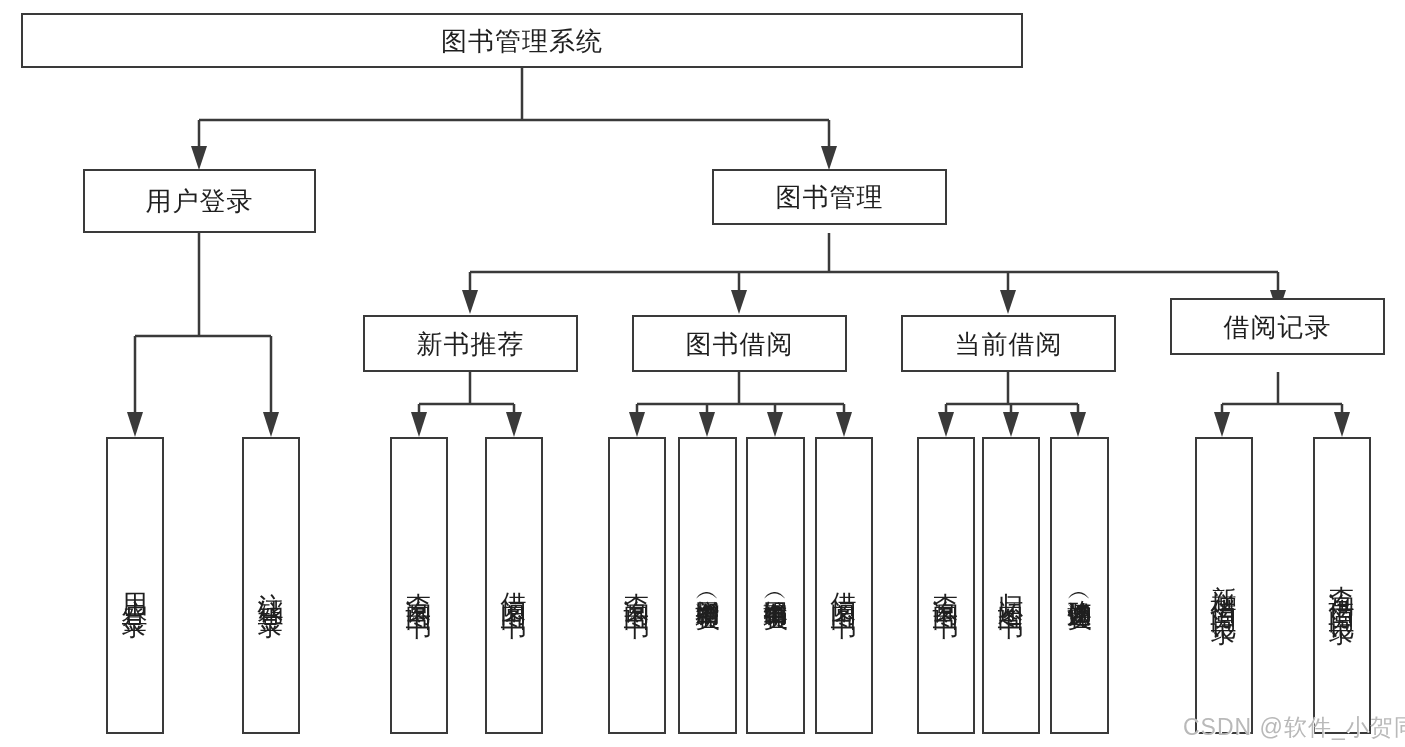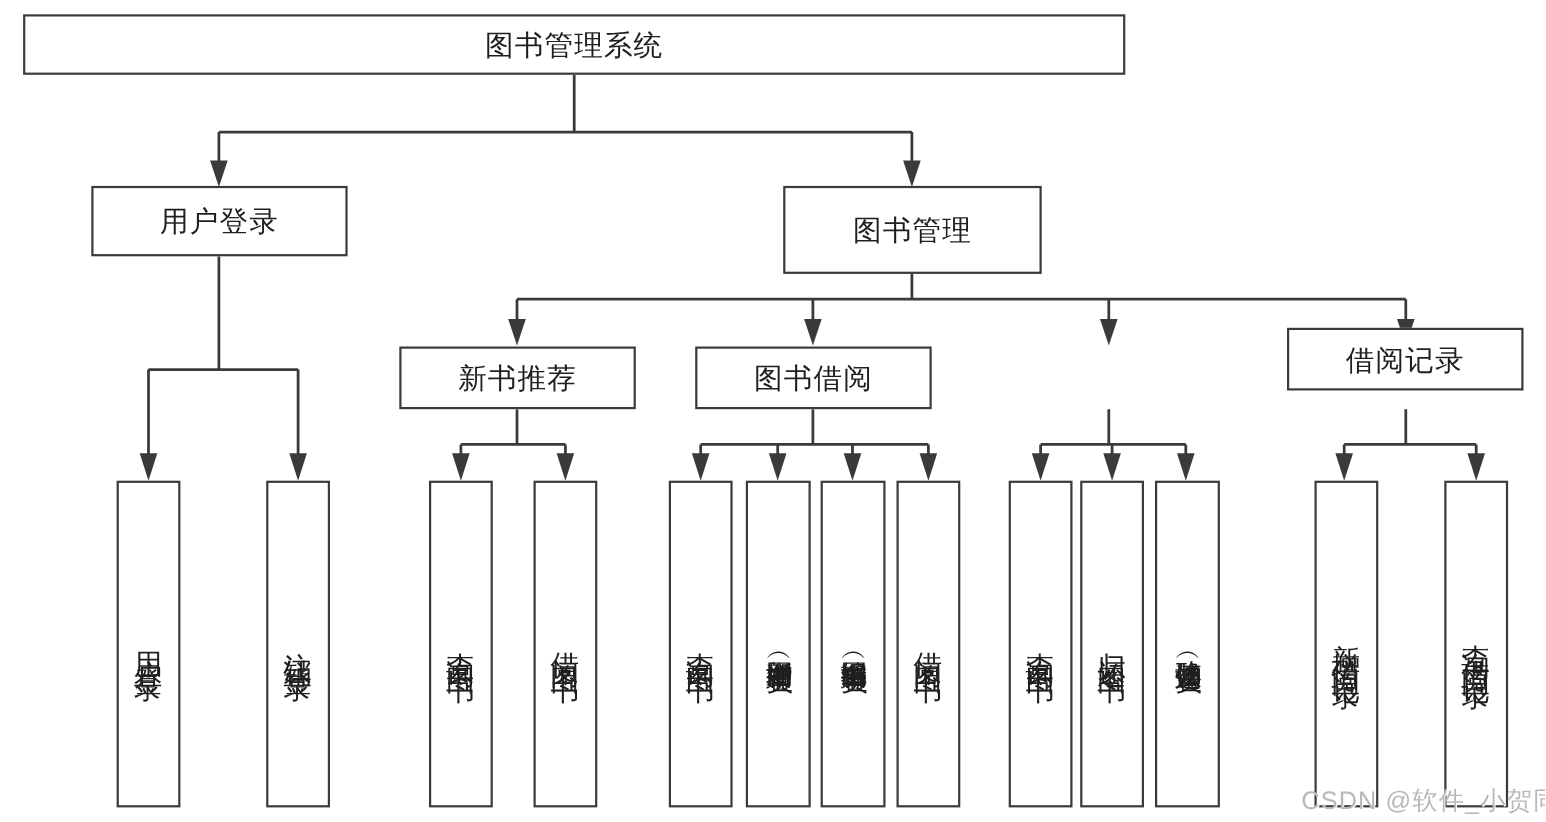--- a/index.html
+++ b/index.html
@@ -52,29 +52,32 @@
     </g>
   </svg>
 
   <div class="box" style="left:21px;top:13px;width:1002px;height:55px">
     <span class="lbl">图书管理系统</span>
   </div>
 
   <div class="box" style="left:83px;top:169px;width:233px;height:64px">
     <span class="lbl">用户登录</span>
   </div>
-  <div class="box" style="left:712px;top:169px;width:235px;height:80px">
+  <div class="box" style="left:712px;top:169px;width:235px;height:56px">
     <span class="lbl">图书管理</span>
   </div>
 
   <div class="box" style="left:632px;top:315px;width:215px;height:57px">
     <span class="lbl">图书借阅</span>
   </div>
   <div class="box" style="left:363px;top:315px;width:215px;height:57px">
     <span class="lbl">新书推荐</span>
+  </div>
+  <div class="box" style="left:901px;top:315px;width:215px;height:57px">
+    <span class="lbl">当前借阅</span>
   </div>
   <div class="box" style="left:1170px;top:298px;width:215px;height:57px">
     <span class="lbl">借阅记录</span>
   </div>
 
   <div class="box vbox" style="left:106px;top:437px;width:58px;height:297px">
     <span class="lbl">用户登录</span>
   </div>
   <div class="box vbox" style="left:242px;top:437px;width:58px;height:297px">
     <span class="lbl">注销登录</span>

